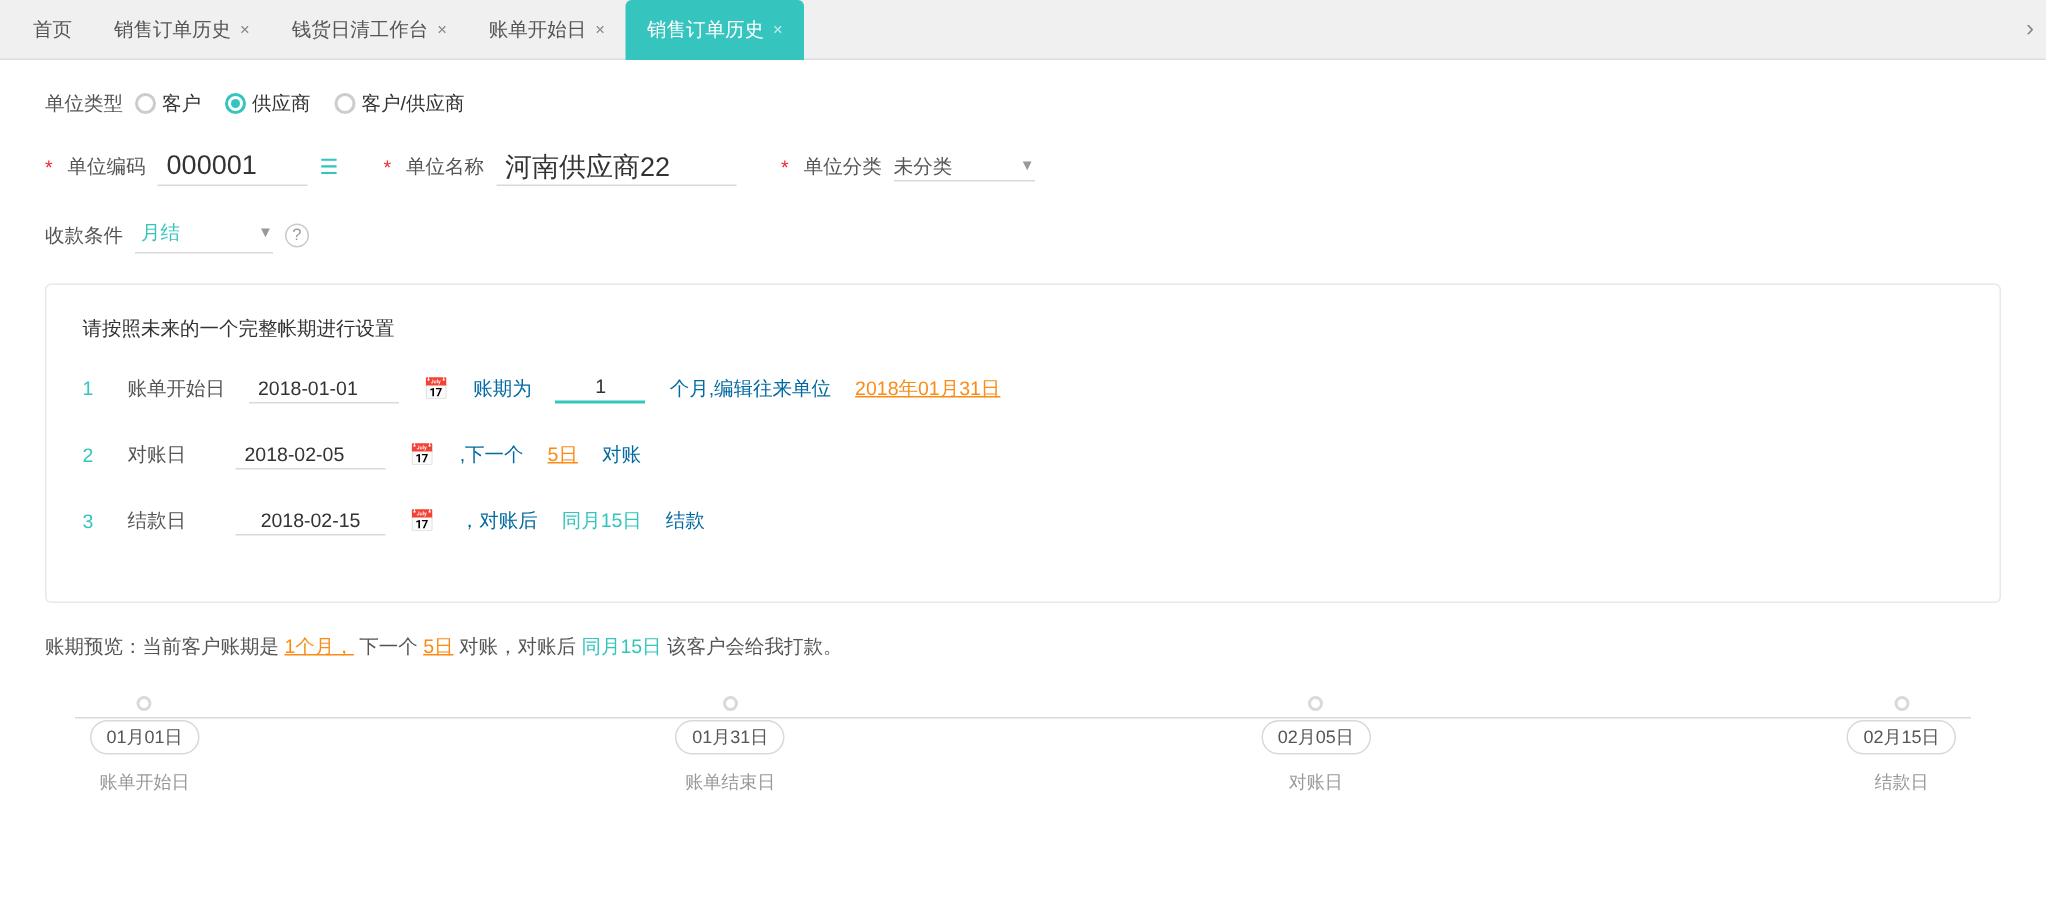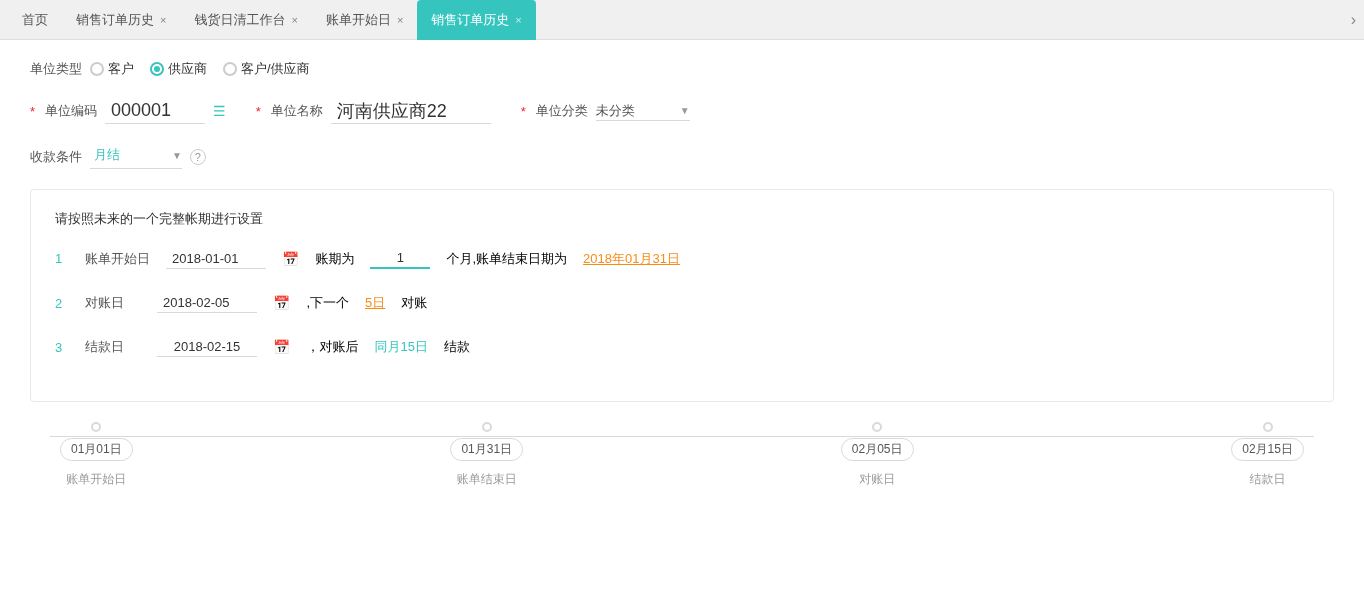--- a/index.html
+++ b/index.html
@@ -77,21 +77,21 @@
       margin-bottom: 24px;
     }
     .row-num { color: #36c5be; font-size: 13px; min-width: 14px; }
     .row-label { color: #555; font-size: 13px; min-width: 56px; }
     .date-input {
       border: none; border-bottom: 1px solid #d9d9d9;
       outline: none; padding: 2px 6px; font-size: 13px; color: #333;
       background: transparent; min-width: 90px;
     }
     .date-icon { color: #36c5be; font-size: 14px; cursor: pointer; }
-    .row-desc { font-size: 13px; color: #000000; }
+    .row-desc { font-size: 13px; color: #0369a1; }
     .highlight-orange { color: #fa8c16; text-decoration: underline; }
     .highlight-teal { color: #36c5be; }
     .period-input {
       border: none; border-bottom: 2px solid #36c5be;
       outline: none; padding: 2px 6px; font-size: 13px; color: #333;
       background: transparent; width: 60px; text-align: center;
     }
 
     
     .preview-text { font-size: 13px; color: #555; margin-bottom: 24px; }
@@ -196,21 +196,21 @@
   <div class="section-box">
     <div class="section-title">请按照未来的一个完整帐期进行设置</div>
 
     <div class="settlement-row">
       <span class="row-num">1</span>
       <span class="row-label">账单开始日</span>
       <input class="date-input" style="width: 100px;" value="2018-01-01">
       <span class="date-icon">📅</span>
       <span class="row-desc">账期为</span>
       <input class="period-input" value="1" style="">
-      <span class="row-desc">个月,账单结束日期为</span>
+      <span class="row-desc">个月,编辑往来单位</span>
       <span class="highlight-orange">2018年01月31日</span>
     </div>
 
     <div class="settlement-row">
       <span class="row-num">2</span>
       <span class="row-label">对账日</span>
       <input class="date-input" style="width: 100px;" value="2018-02-05">
       <span class="date-icon">📅</span>
       <span class="row-desc">,下一个</span>
       <span class="highlight-orange">5日</span>
@@ -222,20 +222,29 @@
       <span class="row-label">结款日</span>
       <input class="date-input" style="width: 100px; text-align: center;" value="2018-02-15">
       <span class="date-icon">📅</span>
       <span class="row-desc">，对账后</span>
       <span class="highlight-teal">同月15日</span>
       <span class="row-desc">结款</span>
     </div>
 
   </div>
 
+  <div class="preview-text">
+    <span>账期预览：当前客户账期是</span>
+    <span class="highlight-orange">1个月，</span>
+    <span>下一个</span>
+    <span class="highlight-orange">5日</span>
+    <span>对账，对账后</span>
+    <span class="highlight-teal">同月15日</span>
+    <span>该客户会给我打款。</span>
+  </div>
 
   <div style="position:relative; padding: 0 30px;">
     <div class="timeline-line"></div>
     <div class="timeline-items">
       <div class="timeline-item">
         <div class="timeline-dot"></div>
         <div class="timeline-badge">01月01日</div>
         <div class="timeline-sub">账单开始日</div>
       </div>
       <div class="timeline-item">

